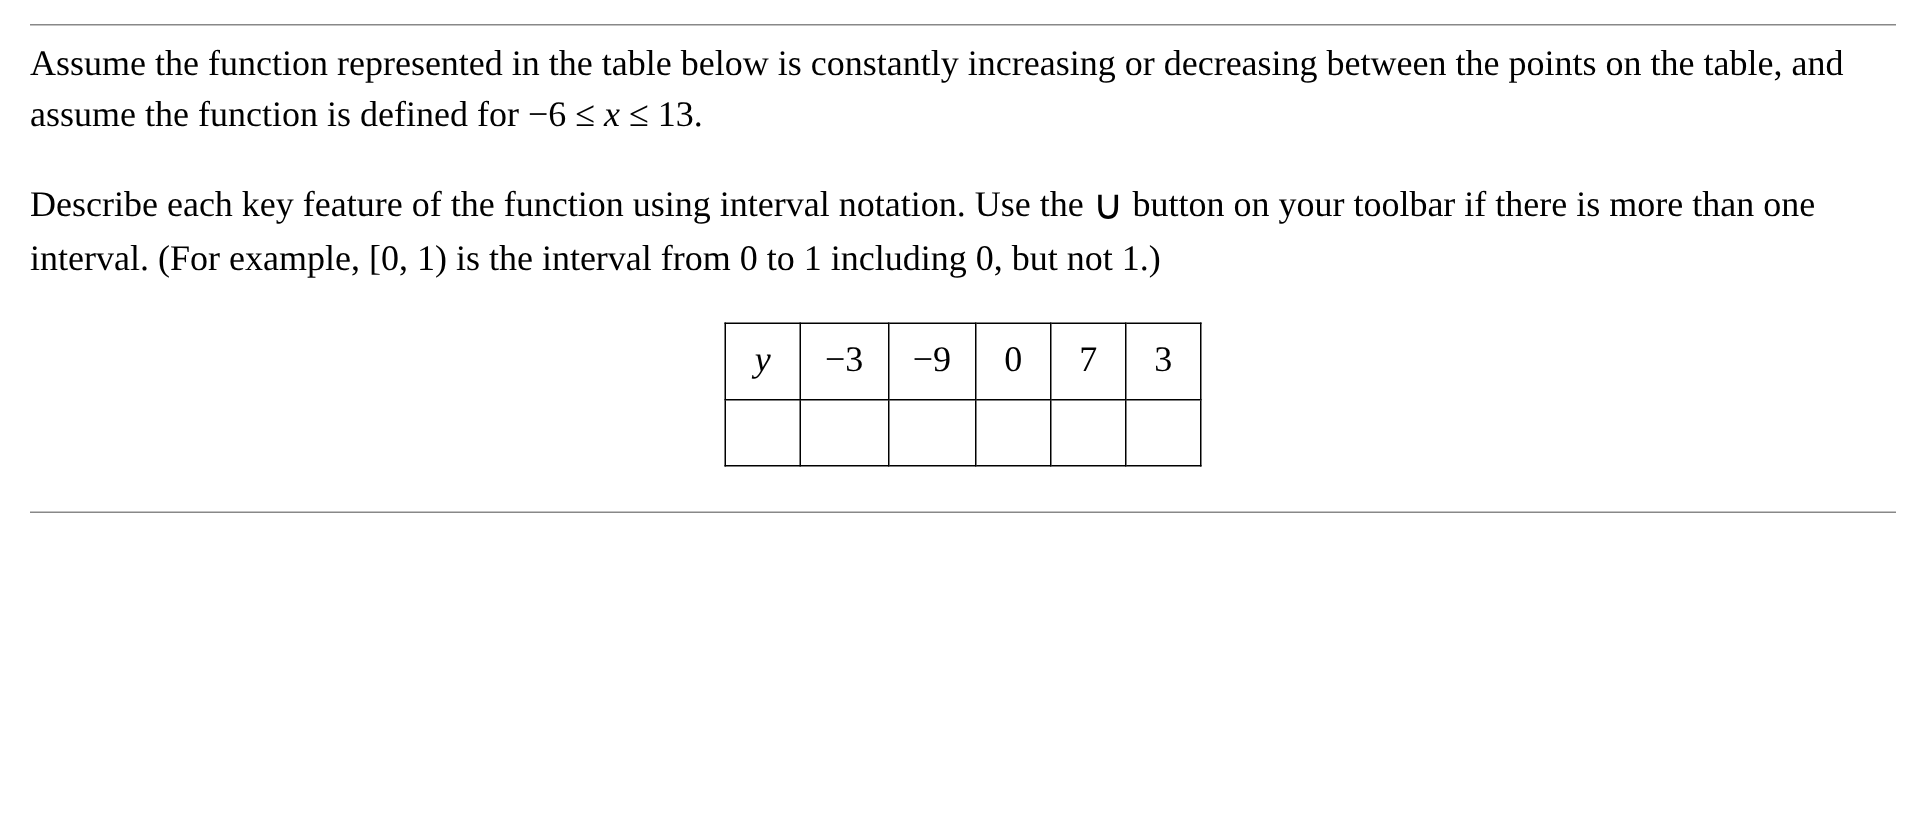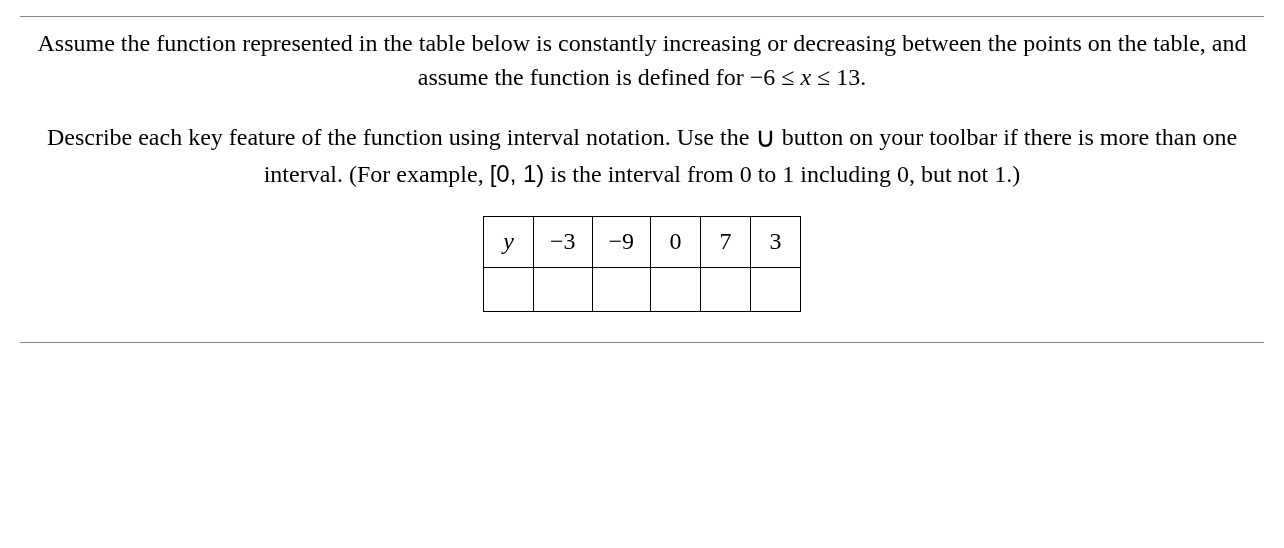--- a/index.html
+++ b/index.html
@@ -11,36 +11,35 @@
       font-family: 'Times New Roman', Times, serif;
       font-size: 24px;
       line-height: 1.4;
       color: #000;
       background: #fff;
       padding: 16px 20px;
       width: 1284px;
     }
     .paragraph {
       margin-bottom: 24px;
-      text-align: center;
     }
     .math-range {
       font-family: 'Times New Roman', Times, serif;
     }
     .math-var {
       font-style: italic;
     }
     .union-symbol {
       font-size: 28px;
       vertical-align: -2px;
       display: inline-block;
       font-family: 'Times New Roman', Times, serif;
     }
     .interval-example {
-      font-family: Liberation Sans, sans-serif;
+      font-family: Liberation Serif, serif;
     }
     .table-container {
       display: flex;
       justify-content: center;
       margin-top: 20px;
     }
     table {
       border-collapse: collapse;
     }
     td {

